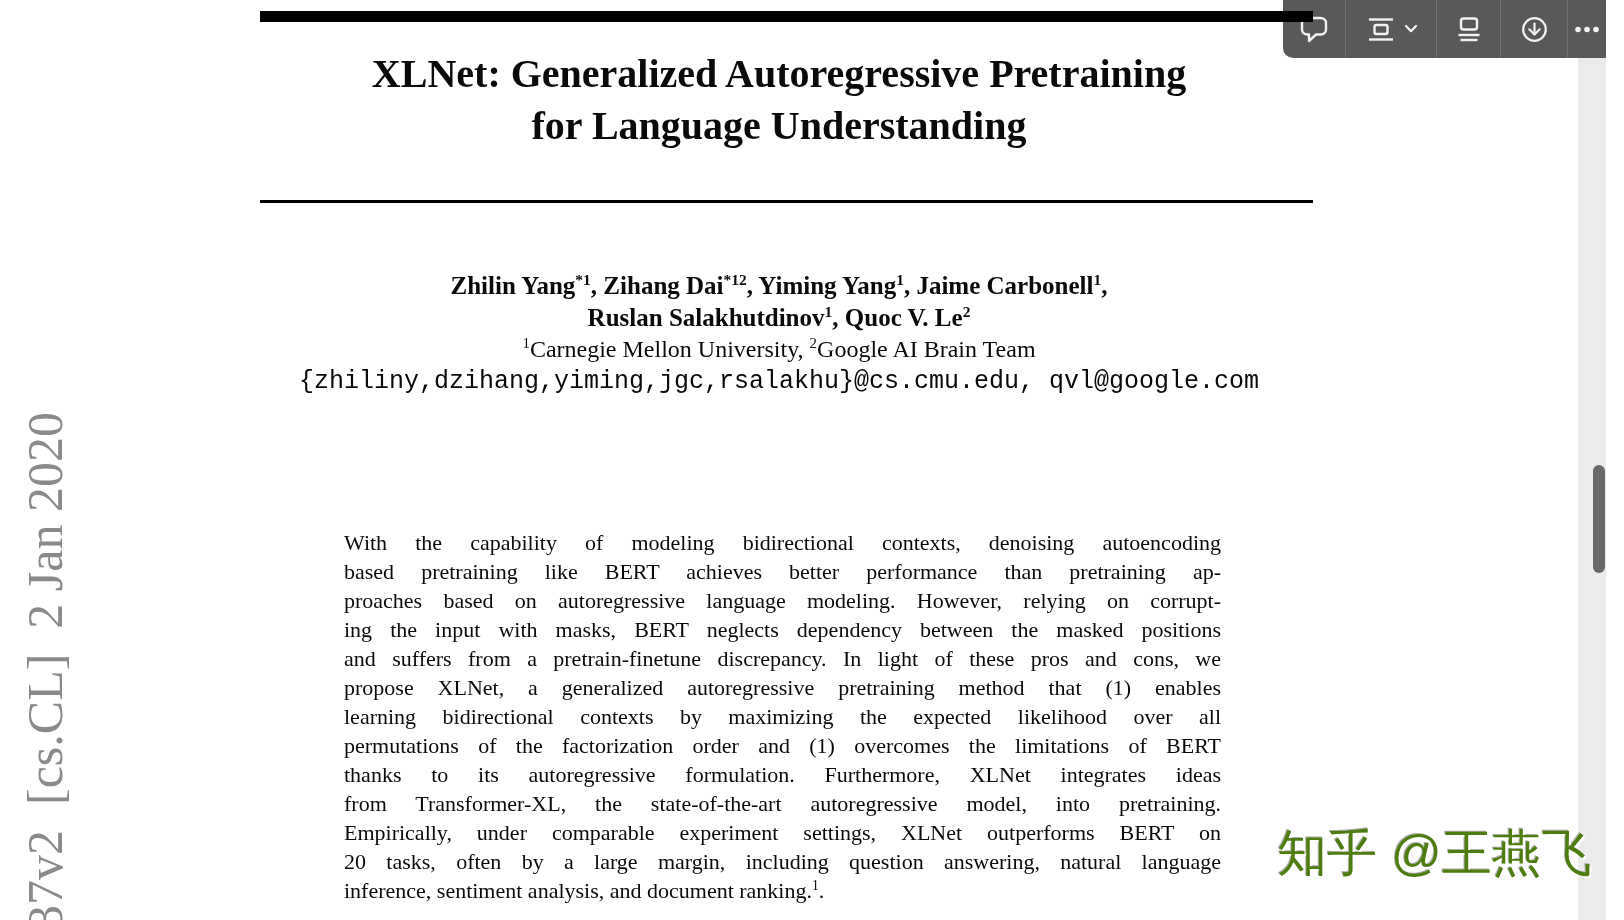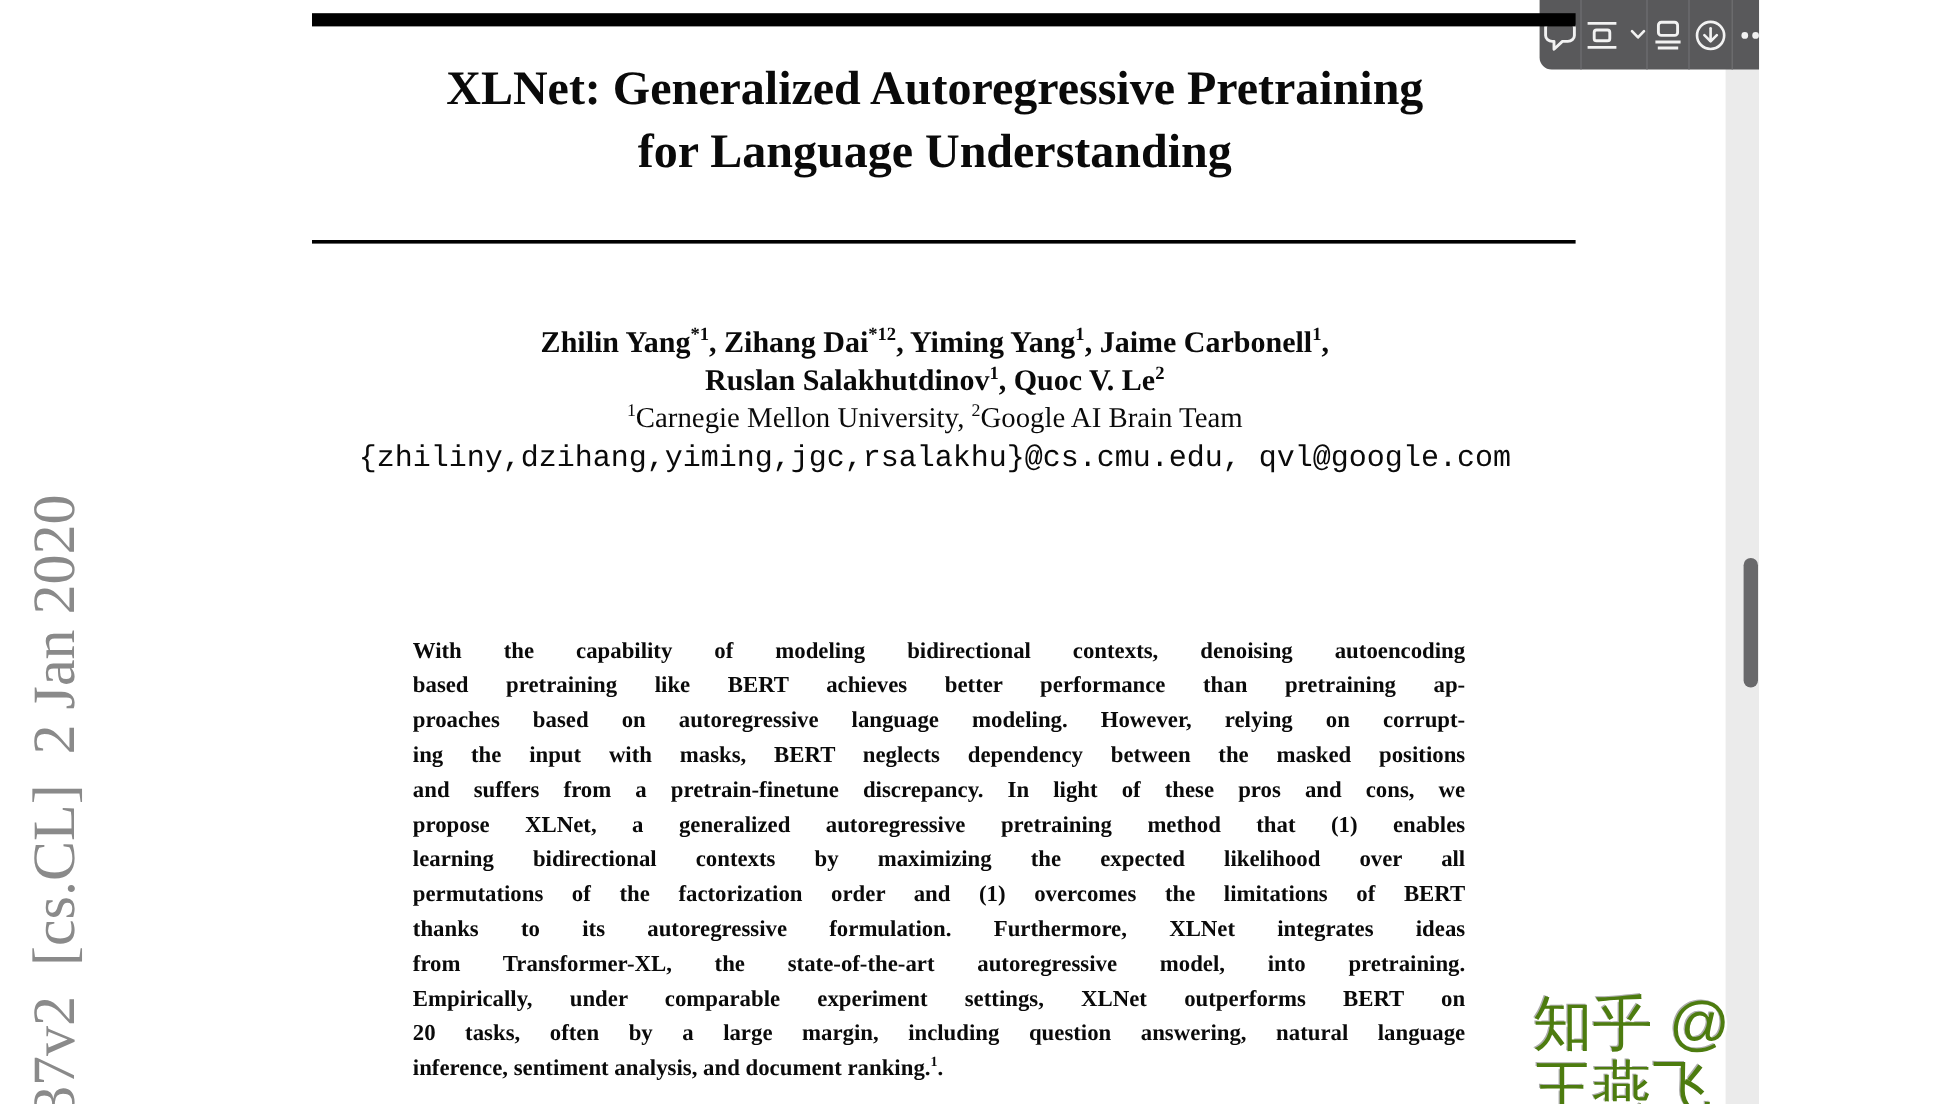--- a/index.html
+++ b/index.html
@@ -1,38 +1,38 @@
 <!DOCTYPE html>
 <html><head>
 <meta charset="utf-8">
 <style>
   html,body{margin:0;padding:0;}
   body{width:1624px;height:920px;overflow:hidden;background:#ffffff;
        font-family:"Liberation Serif", serif;color:#0a0a0a;}
-  .screen{position:relative;width:1466px;height:920px;background:#ffffff;overflow:hidden;}
+  .screen{position:relative;width:1606px;height:920px;background:#ffffff;overflow:hidden;}
 
   
   .rule-thick{position:absolute;left:260px;top:11px;width:1053px;height:11px;background:#000;z-index:11;}
   .rule-thin{position:absolute;left:260px;top:200px;width:1053px;height:3px;background:#000;z-index:2;}
 
   
   .title{position:absolute;left:255px;top:48px;width:1048px;margin:0;text-align:center;
          font-size:40px;line-height:52px;font-weight:bold;letter-spacing:0;}
 
   
   .authors{position:absolute;left:255px;top:270px;width:1048px;text-align:center;}
   .authors-line{font-size:25px;line-height:32px;font-weight:bold;}
   .affil-line{font-size:24px;line-height:31px;font-weight:normal;}
   .emails{font-family:"Liberation Mono", monospace;font-size:25px;line-height:30px;margin-top:2px;}
   sup{font-size:62%;line-height:0;vertical-align:super;}
 
   
   .abstract-heading{position:absolute;left:255px;top:455px;width:1048px;margin:0;text-align:center;
                     font-size:30px;line-height:34px;font-weight:bold;}
-  .abstract{position:absolute;left:344px;top:528px;width:877px;font-size:19px;line-height:29px;font-weight:bold;}
+  .abstract{position:absolute;left:344px;top:528px;width:877px;font-size:22px;line-height:29px;}
   .abs-line{text-align:justify;text-align-last:justify;}
   .abs-line.last{text-align:right;text-align-last:left;}
 
   
   .arxiv-stamp{position:absolute;left:16px;top:930px;transform:rotate(-90deg);transform-origin:0 0;
                font-size:50px;line-height:58px;color:#8a8a8a;white-space:pre;z-index:3;}
 
   
   .watermark{position:absolute;left:1277px;top:826px;font-size:50px;line-height:54px;color:#4d7c0f;
              font-family:Liberation Sans, sans-serif;z-index:15;

